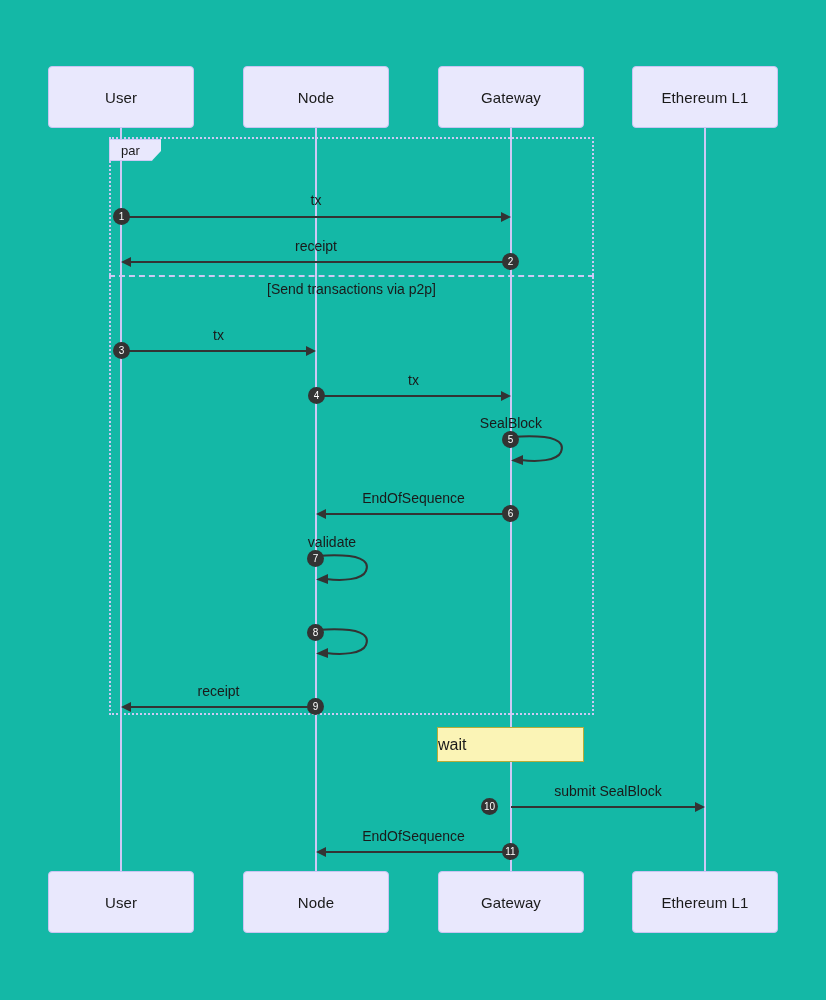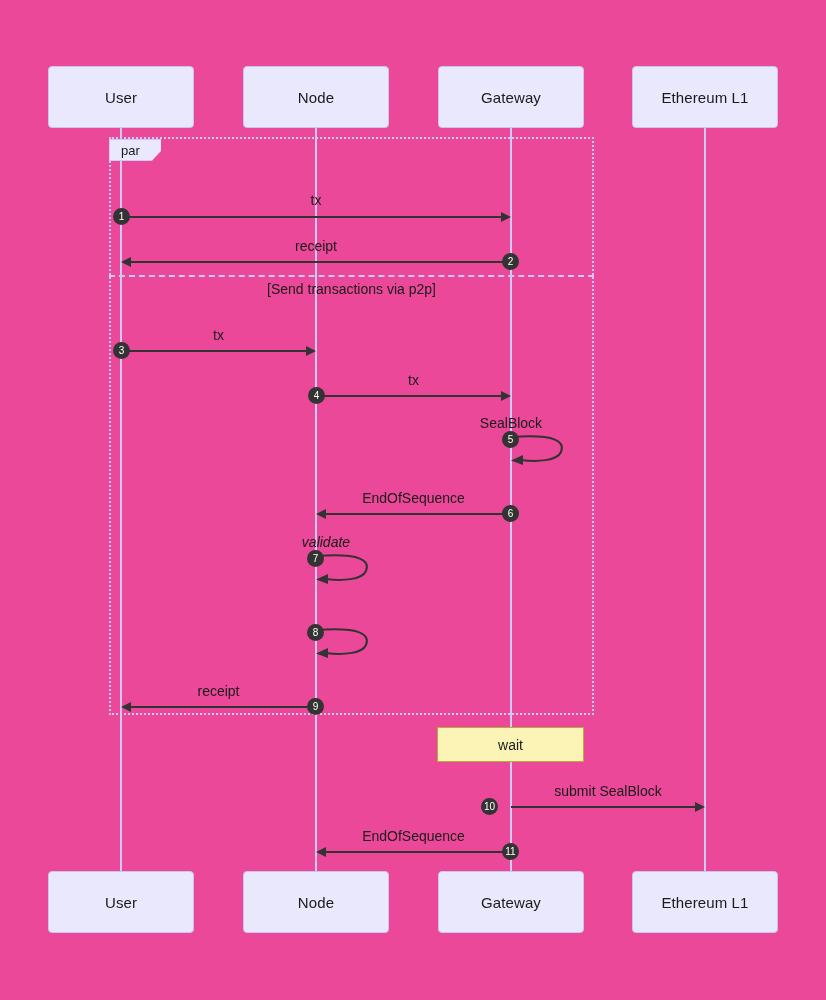--- a/index.html
+++ b/index.html
@@ -9,21 +9,21 @@
     background: #ffffff;
   }
   body {
     font-family: "Liberation Sans", sans-serif;
     color: #000000;
   }
   #canvas {
     position: relative;
     width: 826px;
     height: 1000px;
-    background: #ec4899;
+    background: #14b8a6;
     overflow: hidden;
   }
   
   .actor-box {
     position: absolute;
     box-sizing: border-box;
     background: #e9e8fd;
     border: 1px solid #c9c5f3;
     border-radius: 4px;
     display: flex;
@@ -119,22 +119,22 @@
     position: absolute;
   }
   
   .note-box {
     position: absolute;
     box-sizing: border-box;
     background: #fbf4b6;
     border: 1px solid #b6ac38;
     display: flex;
     align-items: center;
-    justify-content: center;
-    font-size: 14px;
+    justify-content: flex-start;
+    font-size: 16px;
     color: #1a1a1a;
   }
 </style>
 </head>
 <body>
 
 <div id="canvas">
 
   <div class="actor-box" style="left:48px; top:66px; width:146px; height:62px;">
     <span>User</span>
@@ -216,21 +216,21 @@
 
   <div class="msg-label" style="left:316px; top:490px; width:195px;">
     <span>EndOfSequence</span>
   </div>
   <div class="msg-line" style="left:326px; top:513px; width:185px;"></div>
   <div class="arrowhead left" style="left:316px; top:509px;"></div>
   <div class="seq-badge" style="left:502px; top:505px;">
     <span>6</span>
   </div>
 
-  <div class="msg-label" style="left:256px; top:534px; width:140px;font-style:italic;">
+  <div class="msg-label" style="left:262px; top:534px; width:140px;">
     <span>validate</span>
   </div>
   <svg class="selfloop" style="left:314px; top:551px;" width="62" height="36" viewBox="0 0 62 36">
     <path d="M 3 5 C 48 2, 56 10, 52 20 C 48 29, 28 30, 12 28" fill="none" stroke="#333333" stroke-width="2"></path>
     <polygon points="14,23 2,28.5 14,33" fill="#333333"></polygon>
   </svg>
   <div class="seq-badge" style="left:307px; top:550px;">
     <span>7</span>
   </div>
 

